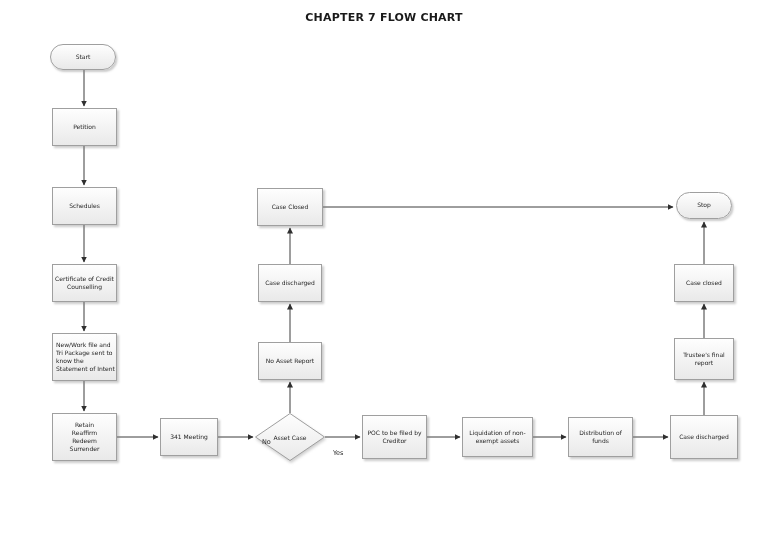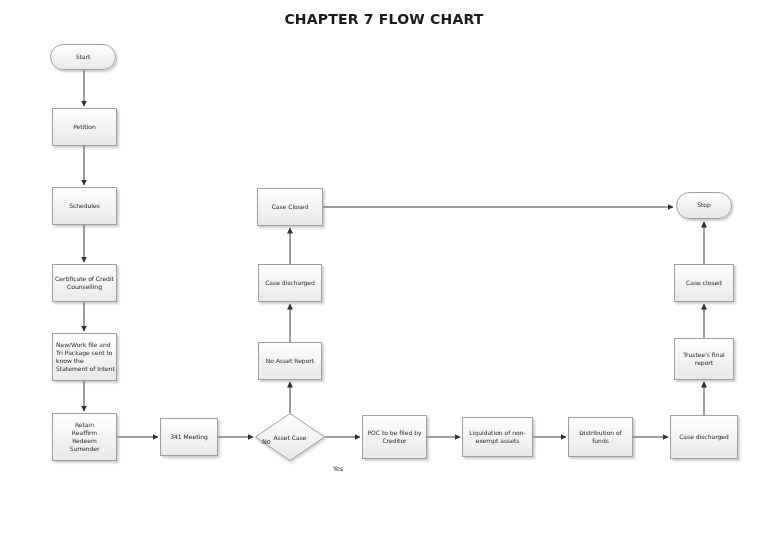--- a/index.html
+++ b/index.html
@@ -1,19 +1,19 @@
 <!DOCTYPE html>
 <html><head>
 <meta charset="utf-8">
 <style>
   * { margin:0; padding:0; box-sizing:border-box; }
   html,body { background:#ffffff; font-family:"DejaVu Sans", sans-serif; }
   .canvas { position:relative; width:768px; height:543px; background:#ffffff; overflow:hidden; }
   .title { position:absolute; top:11px; left:0; width:100%; text-align:center;
-           font-size:14px; font-weight:bold; color:#1a1a1a; letter-spacing:0.2px; }
+           font-size:11px; font-weight:bold; color:#1a1a1a; letter-spacing:0.2px; }
   svg.connectors { position:absolute; top:0; left:0; width:768px; height:543px; }
   svg.connectors line { stroke:#3c3c3c; stroke-width:1; }
   .node { position:absolute; display:flex; align-items:center; justify-content:center;
           text-align:center; font-size:6px; line-height:1.35; color:#1f1f1f;
           border:1px solid #9f9f9f;
           background:linear-gradient(to bottom,#fefefe 0%,#e9e9e9 100%);
           box-shadow:1.5px 2px 2px rgba(130,130,130,0.40);
           padding:1px; white-space:pre-line; }
   .stadium { border-radius:14px; }
   .left-align { text-align:left; justify-content:flex-start; padding-left:3px; }
@@ -96,15 +96,15 @@
 
   <div class="node" style="left:258px;top:342px;width:64px;height:38px">No Asset Report</div>
   <div class="node" style="left:258px;top:264px;width:64px;height:38px">Case discharged</div>
   <div class="node" style="left:257px;top:188px;width:66px;height:38px">Case Closed</div>
 
   <div class="node" style="left:674px;top:338px;width:60px;height:42px">Trustee's final report</div>
   <div class="node" style="left:674px;top:264px;width:60px;height:38px">Case closed</div>
   <div class="node stadium" style="left:676px;top:192px;width:56px;height:27px">Stop</div>
 
   <span class="edge-label" style="left:262px;top:391px">No</span>
-  <span class="edge-label" style="left:333px;top:418px">Yes</span>
+  <span class="edge-label" style="left:333px;top:402px">Yes</span>
 
 </div>
 
 </body></html>

